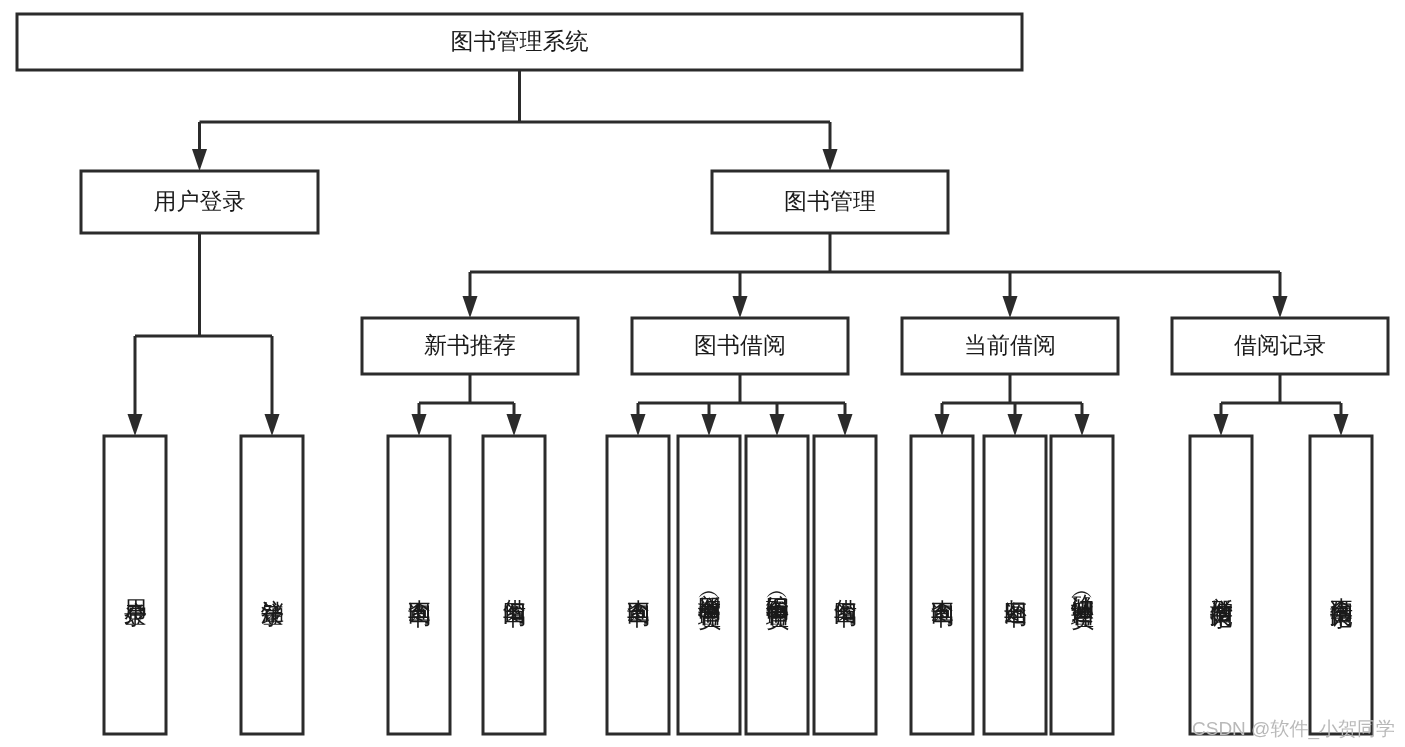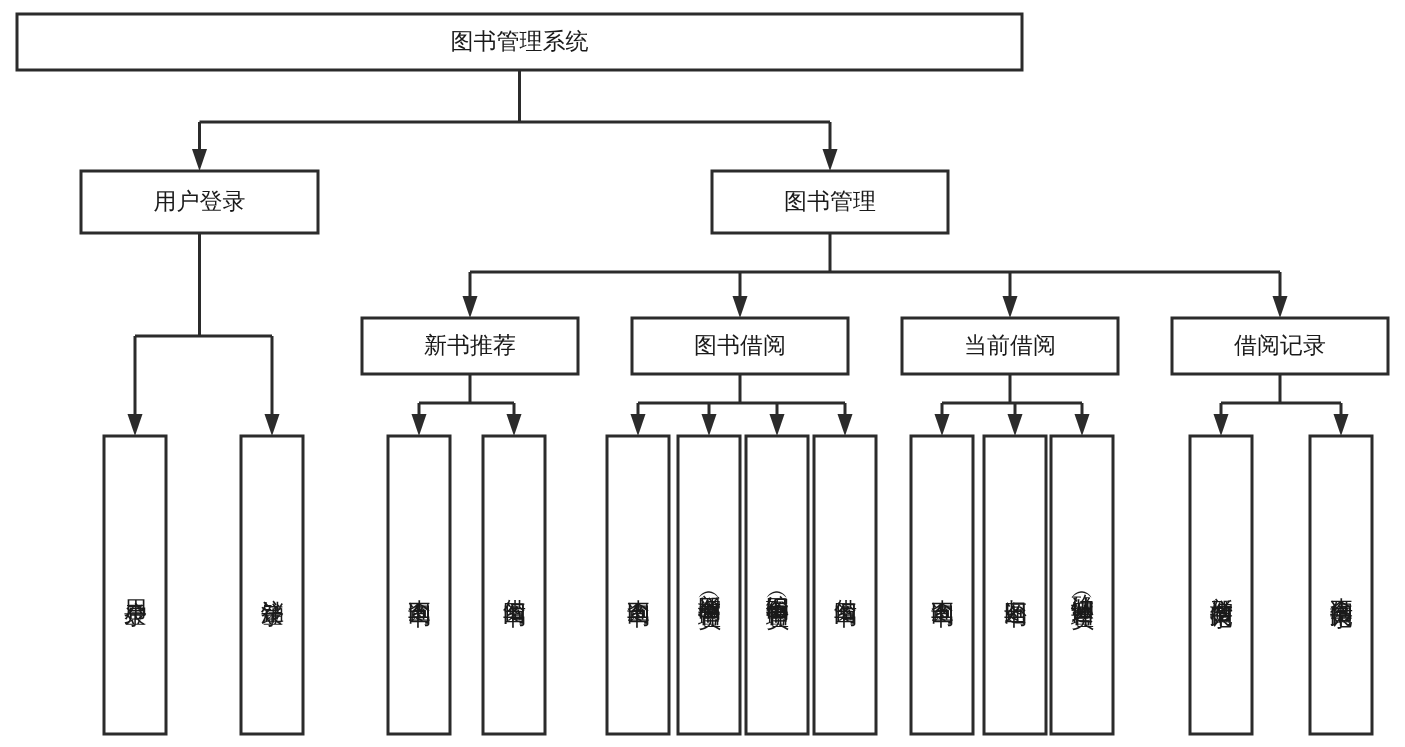--- a/index.html
+++ b/index.html
@@ -185,13 +185,14 @@
       <div class="node-label-v" style="left: 607px; top: 436px; width: 62px; height: 298px; display: flex; align-items: center; justify-content: center;">查询图书</div>
       <div class="node-label-v" style="left: 678px; top: 436px; width: 62px; height: 298px; display: flex; align-items: center; justify-content: center;">新增图书（管理员）</div>
       <div class="node-label-v" style="left: 746px; top: 436px; width: 62px; height: 298px; display: flex; align-items: center; justify-content: center;">编辑图书（管理员）</div>
       <div class="node-label-v" style="left: 814px; top: 436px; width: 62px; height: 298px; display: flex; align-items: center; justify-content: center;">借阅图书</div>
       <div class="node-label-v" style="left: 911px; top: 436px; width: 62px; height: 298px; display: flex; align-items: center; justify-content: center;">查询图书</div>
       <div class="node-label-v" style="left: 984px; top: 436px; width: 62px; height: 298px; display: flex; align-items: center; justify-content: center;">归还图书</div>
       <div class="node-label-v" style="left: 1051px; top: 436px; width: 62px; height: 298px; display: flex; align-items: center; justify-content: center;">确认归还（管理员）</div>
       <div class="node-label-v" style="left: 1190px; top: 436px; width: 62px; height: 298px; display: flex; align-items: center; justify-content: center;">新增借阅记录</div>
       <div class="node-label-v" style="left: 1310px; top: 436px; width: 62px; height: 298px; display: flex; align-items: center; justify-content: center;">查询借阅记录</div>
     </div>
+  <div class="watermark" style="left: 1192px; top: 716px;">CSDN @软件_小贺同学</div>
 </div>
 
 </body></html>

